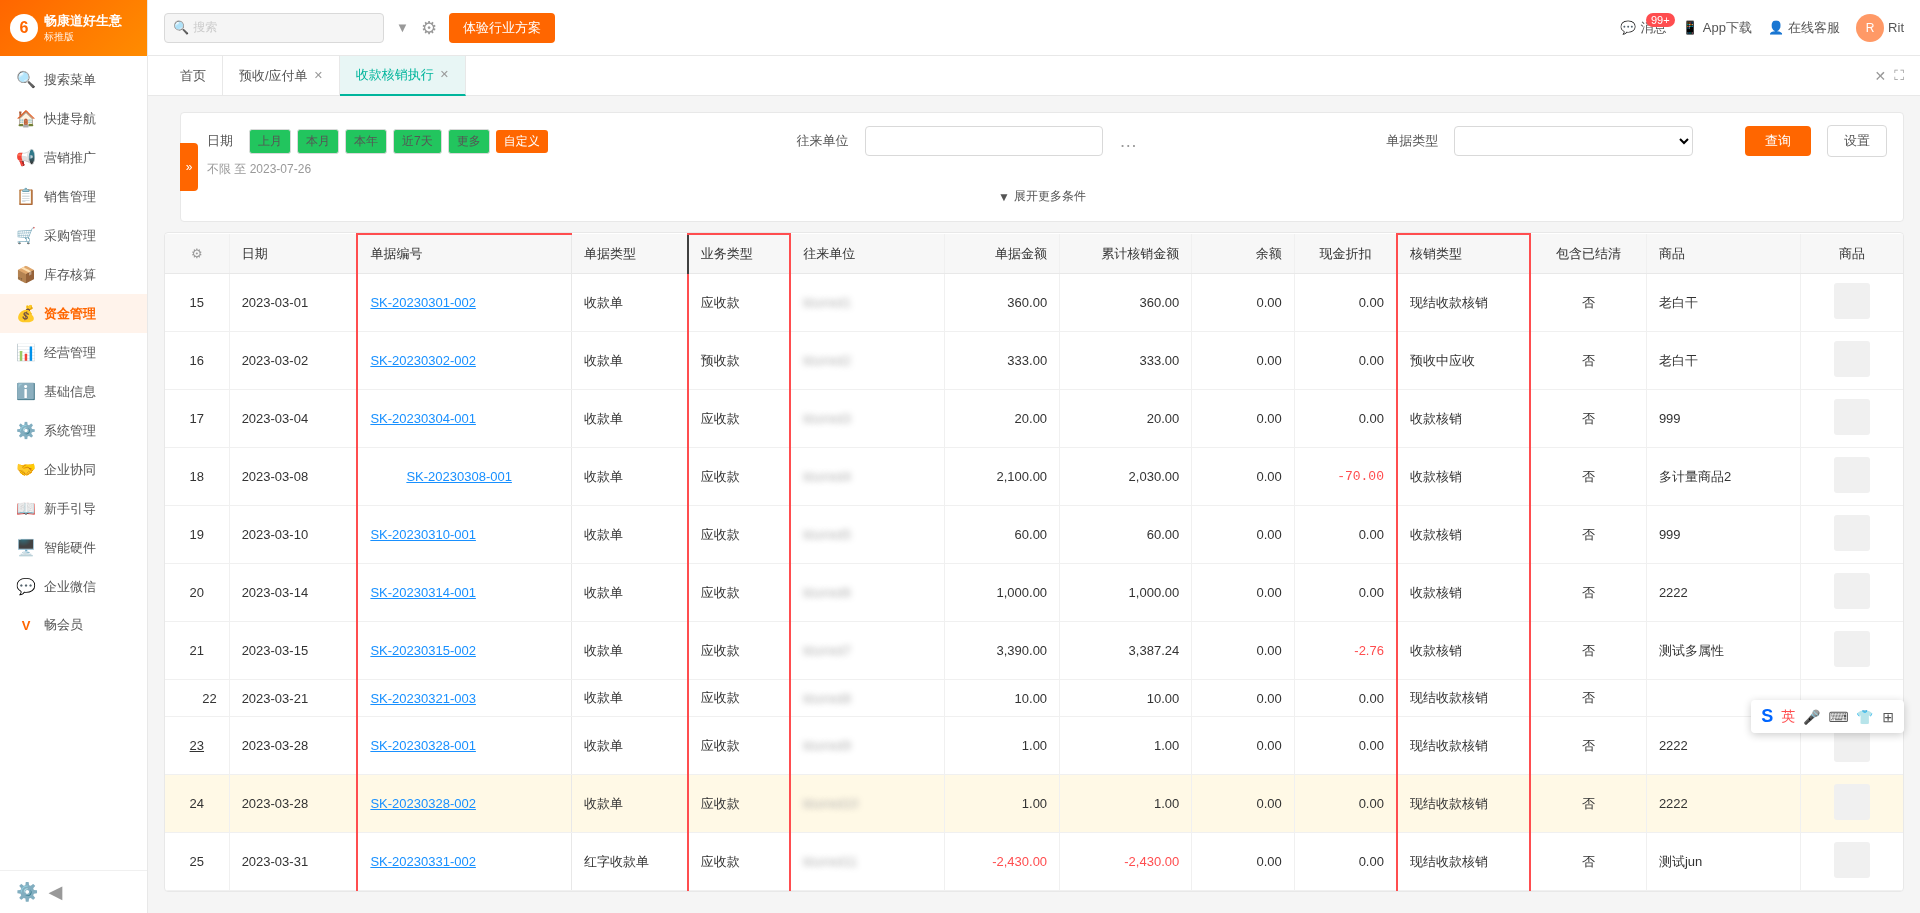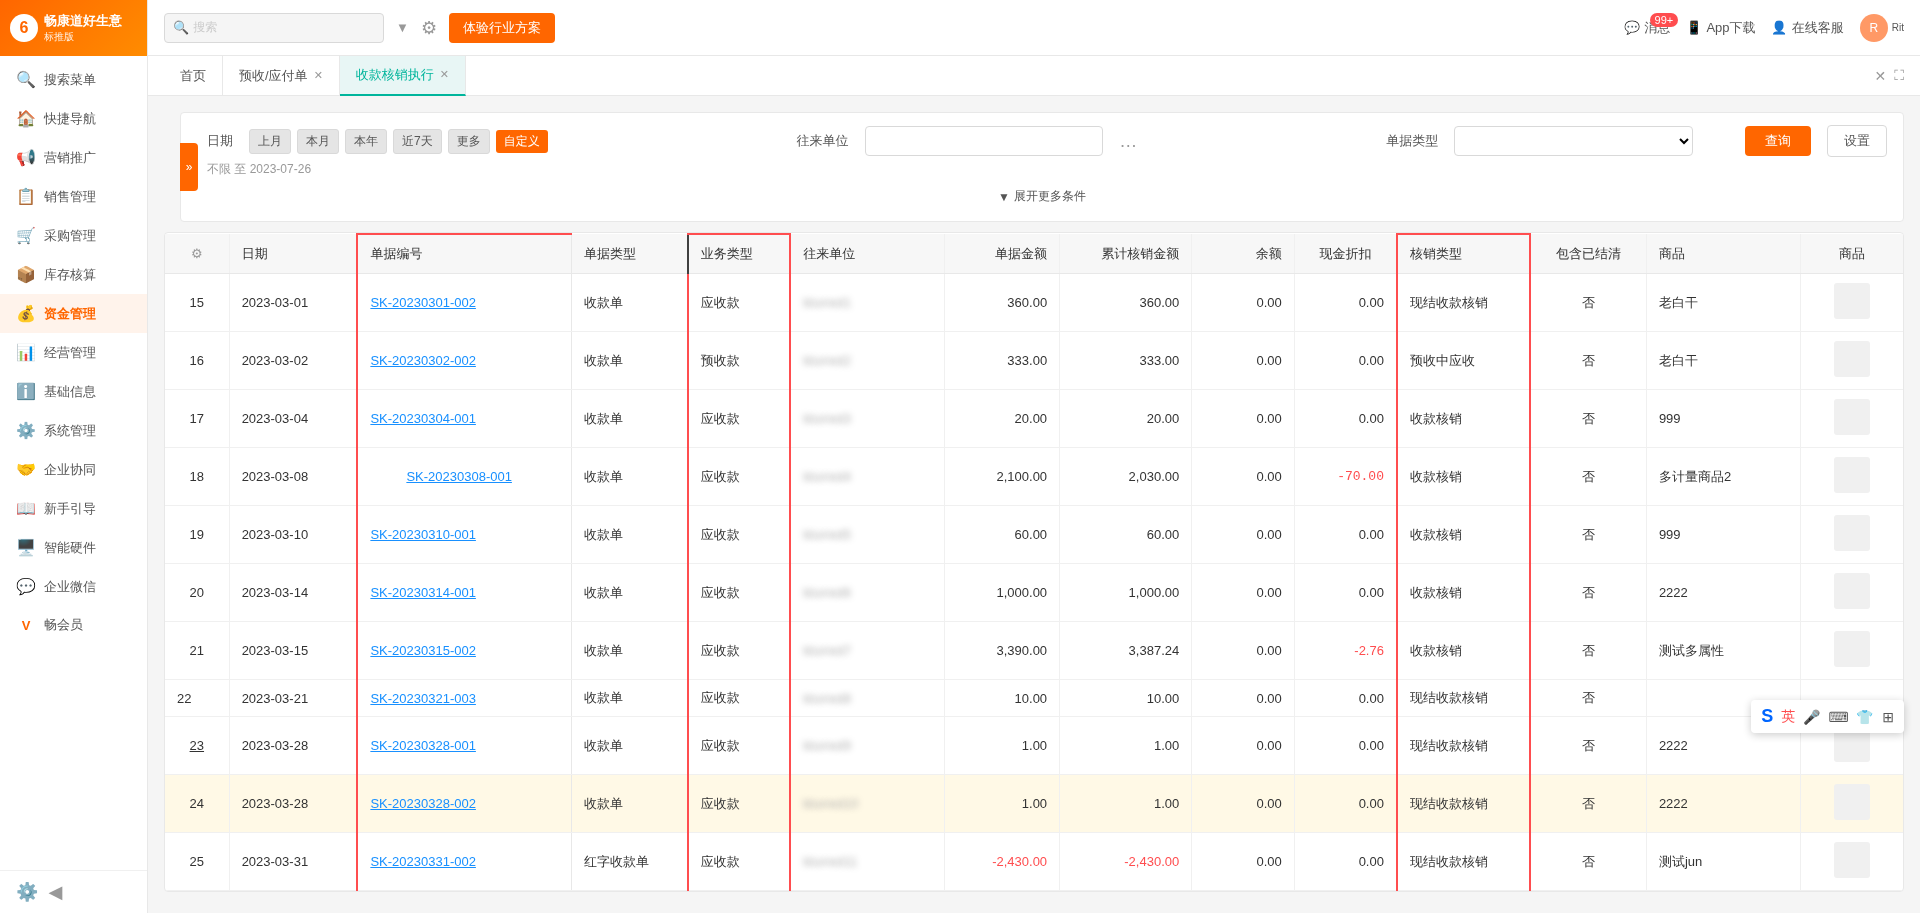--- a/index.html
+++ b/index.html
@@ -90,21 +90,21 @@
       padding: 6px 14px;
       cursor: pointer;
       font-size: 13px;
     }
     .topbar-gear { color: #999; font-size: 18px; cursor: pointer; }
     .topbar-spacer { flex: 1; }
     .topbar-right { display: flex; align-items: center; gap: 16px; }
     .topbar-msg { display: flex; align-items: center; gap: 4px; color: #555; cursor: pointer; font-size: 13px; position: relative; }
     .badge { background: #ff4d4f; color: white; border-radius: 10px; padding: 1px 5px; font-size: 11px; position: absolute; top: -6px; right: -8px; }
     .topbar-avatar { width: 28px; height: 28px; border-radius: 50%; background: #ccc; }
-    .user-name { font-size: 10px; color: #555; }
+    .user-name { font-size: 13px; color: #555; }
 
     
     .tabbar {
       height: 40px;
       background: #fff;
       border-bottom: 1px solid #e8e8e8;
       display: flex;
       align-items: center;
       padding: 0 16px;
     }
@@ -176,21 +176,21 @@
       justify-content: center;
       cursor: pointer;
       border-radius: 0 4px 4px 0;
       font-size: 12px;
     }
     .filter-row { display: flex; align-items: center; gap: 16px; margin-left: 10px; }
     .filter-label { color: #555; white-space: nowrap; }
     .filter-date-group { display: flex; align-items: center; gap: 6px; }
     .filter-date-btn {
       padding: 3px 8px; border: 1px solid #d9d9d9; border-radius: 3px;
-      cursor: pointer; background: #e5e5e5; color: #555; font-size: 12px;
+      cursor: pointer; background: #22c55e; color: #555; font-size: 12px;
     }
     .filter-custom-btn {
       background: #ff6600; color: white; border: none; border-radius: 3px;
       padding: 3px 8px; cursor: pointer; font-size: 12px;
     }
     .filter-input {
       flex: 1;
       height: 30px;
       border: 1px solid #d9d9d9;
       border-radius: 4px;
@@ -587,21 +587,21 @@
     <td class="col-balance" style="text-align:right;">0.00</td>
     <td class="col-discount negative" style="text-align:right;color:#ff4d4f;">-2.76</td>
     <td class="col-closetype" style="border-left:2px solid #ff4d4f; border-right:2px solid #ff4d4f;">收款核销</td>
     <td class="col-incl" style="text-align:center;">否</td>
     <td class="col-goods">测试多属性</td>
     <td class="col-goodsimg">
       <div style="width:36px;height:36px;background:#f0f0f0;border-radius:3px;display:inline-block;"></div>
     </td>
   </tr>
                 <tr>
-    <td class="col-seq" style="text-align:left;">22</td>
+    <td class="col-seq" style="text-align:right;">22</td>
     <td class="col-date">2023-03-21</td>
     <td class="col-docno" style="border-left:2px solid #ff4d4f; border-right:1px solid #e8e8e8;"><a class="link-cell">SK-20230321-003</a></td>
     <td class="col-doctype">收款单</td>
     <td class="col-biztype" style="border-left:2px solid #ff4d4f; border-right:2px solid #ff4d4f;">应收款</td>
     <td class="col-party" style="color:transparent;text-shadow:0 0 6px #aaa;">blurred8</td>
     <td class="col-amount " style="text-align:right;">10.00</td>
     <td class="col-cumamt " style="text-align:right;">10.00</td>
     <td class="col-balance" style="text-align:right;">0.00</td>
     <td class="col-discount " style="text-align:right;">0.00</td>
     <td class="col-closetype" style="border-left:2px solid #ff4d4f; border-right:2px solid #ff4d4f;">现结收款核销</td>

